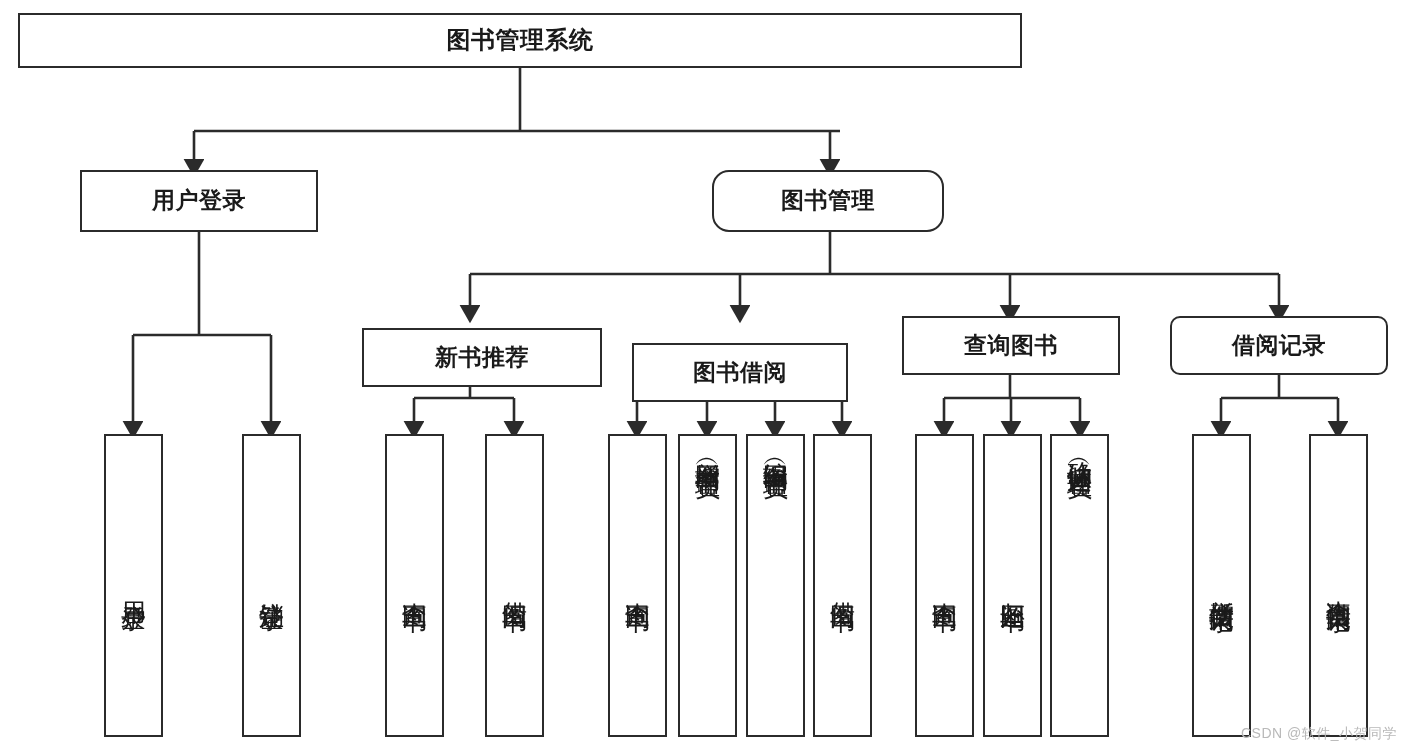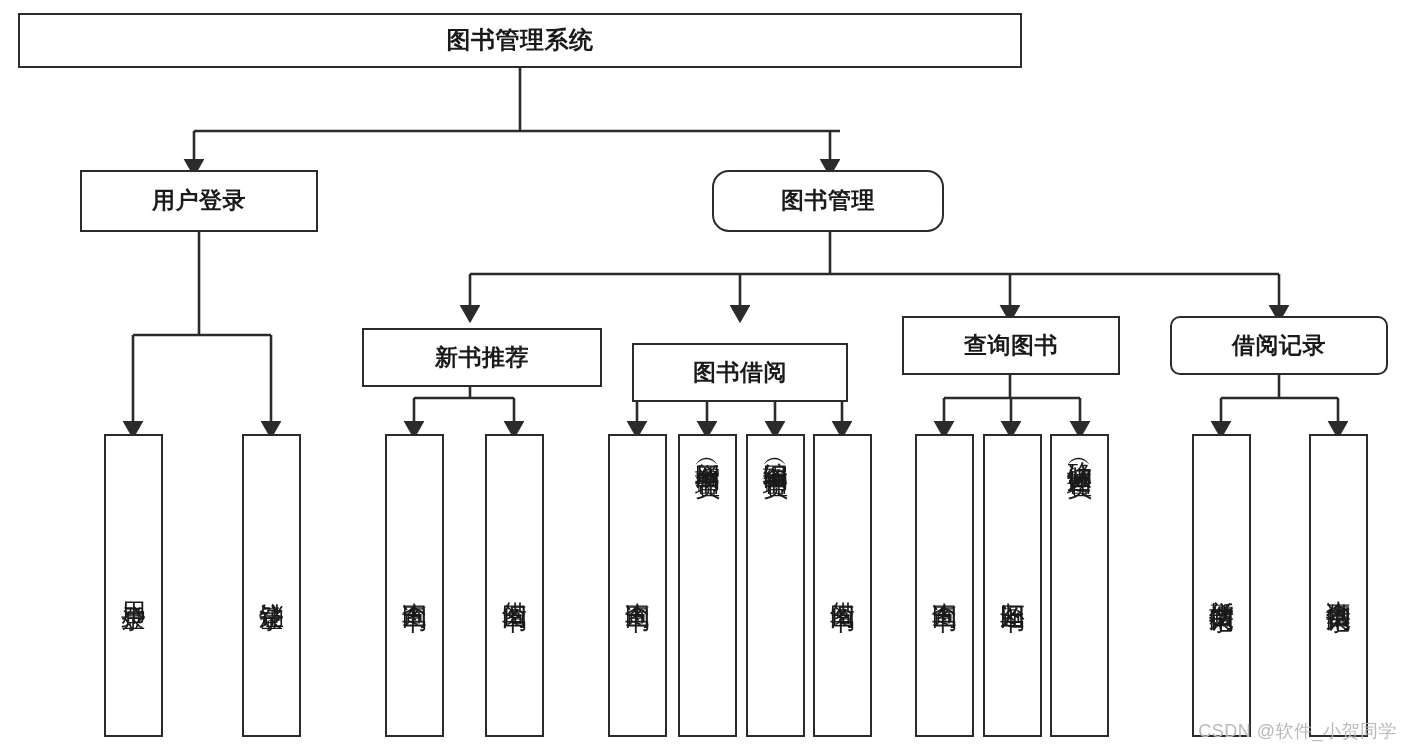--- a/index.html
+++ b/index.html
@@ -64,21 +64,21 @@
     max-height: 100%;
   }
   .node.vertical.center-text {
     align-items: center;
     padding-top: 0;
   }
   #watermark {
     position: absolute;
     right: 8px;
     bottom: 4px;
-    font-size: 18px;
+    font-size: 14px;
     color: #b9b9b9;
     letter-spacing: 0.5px;
     white-space: nowrap;
   }
 </style>
 </head>
 <body>
 
 <div id="diagram-canvas">
 

